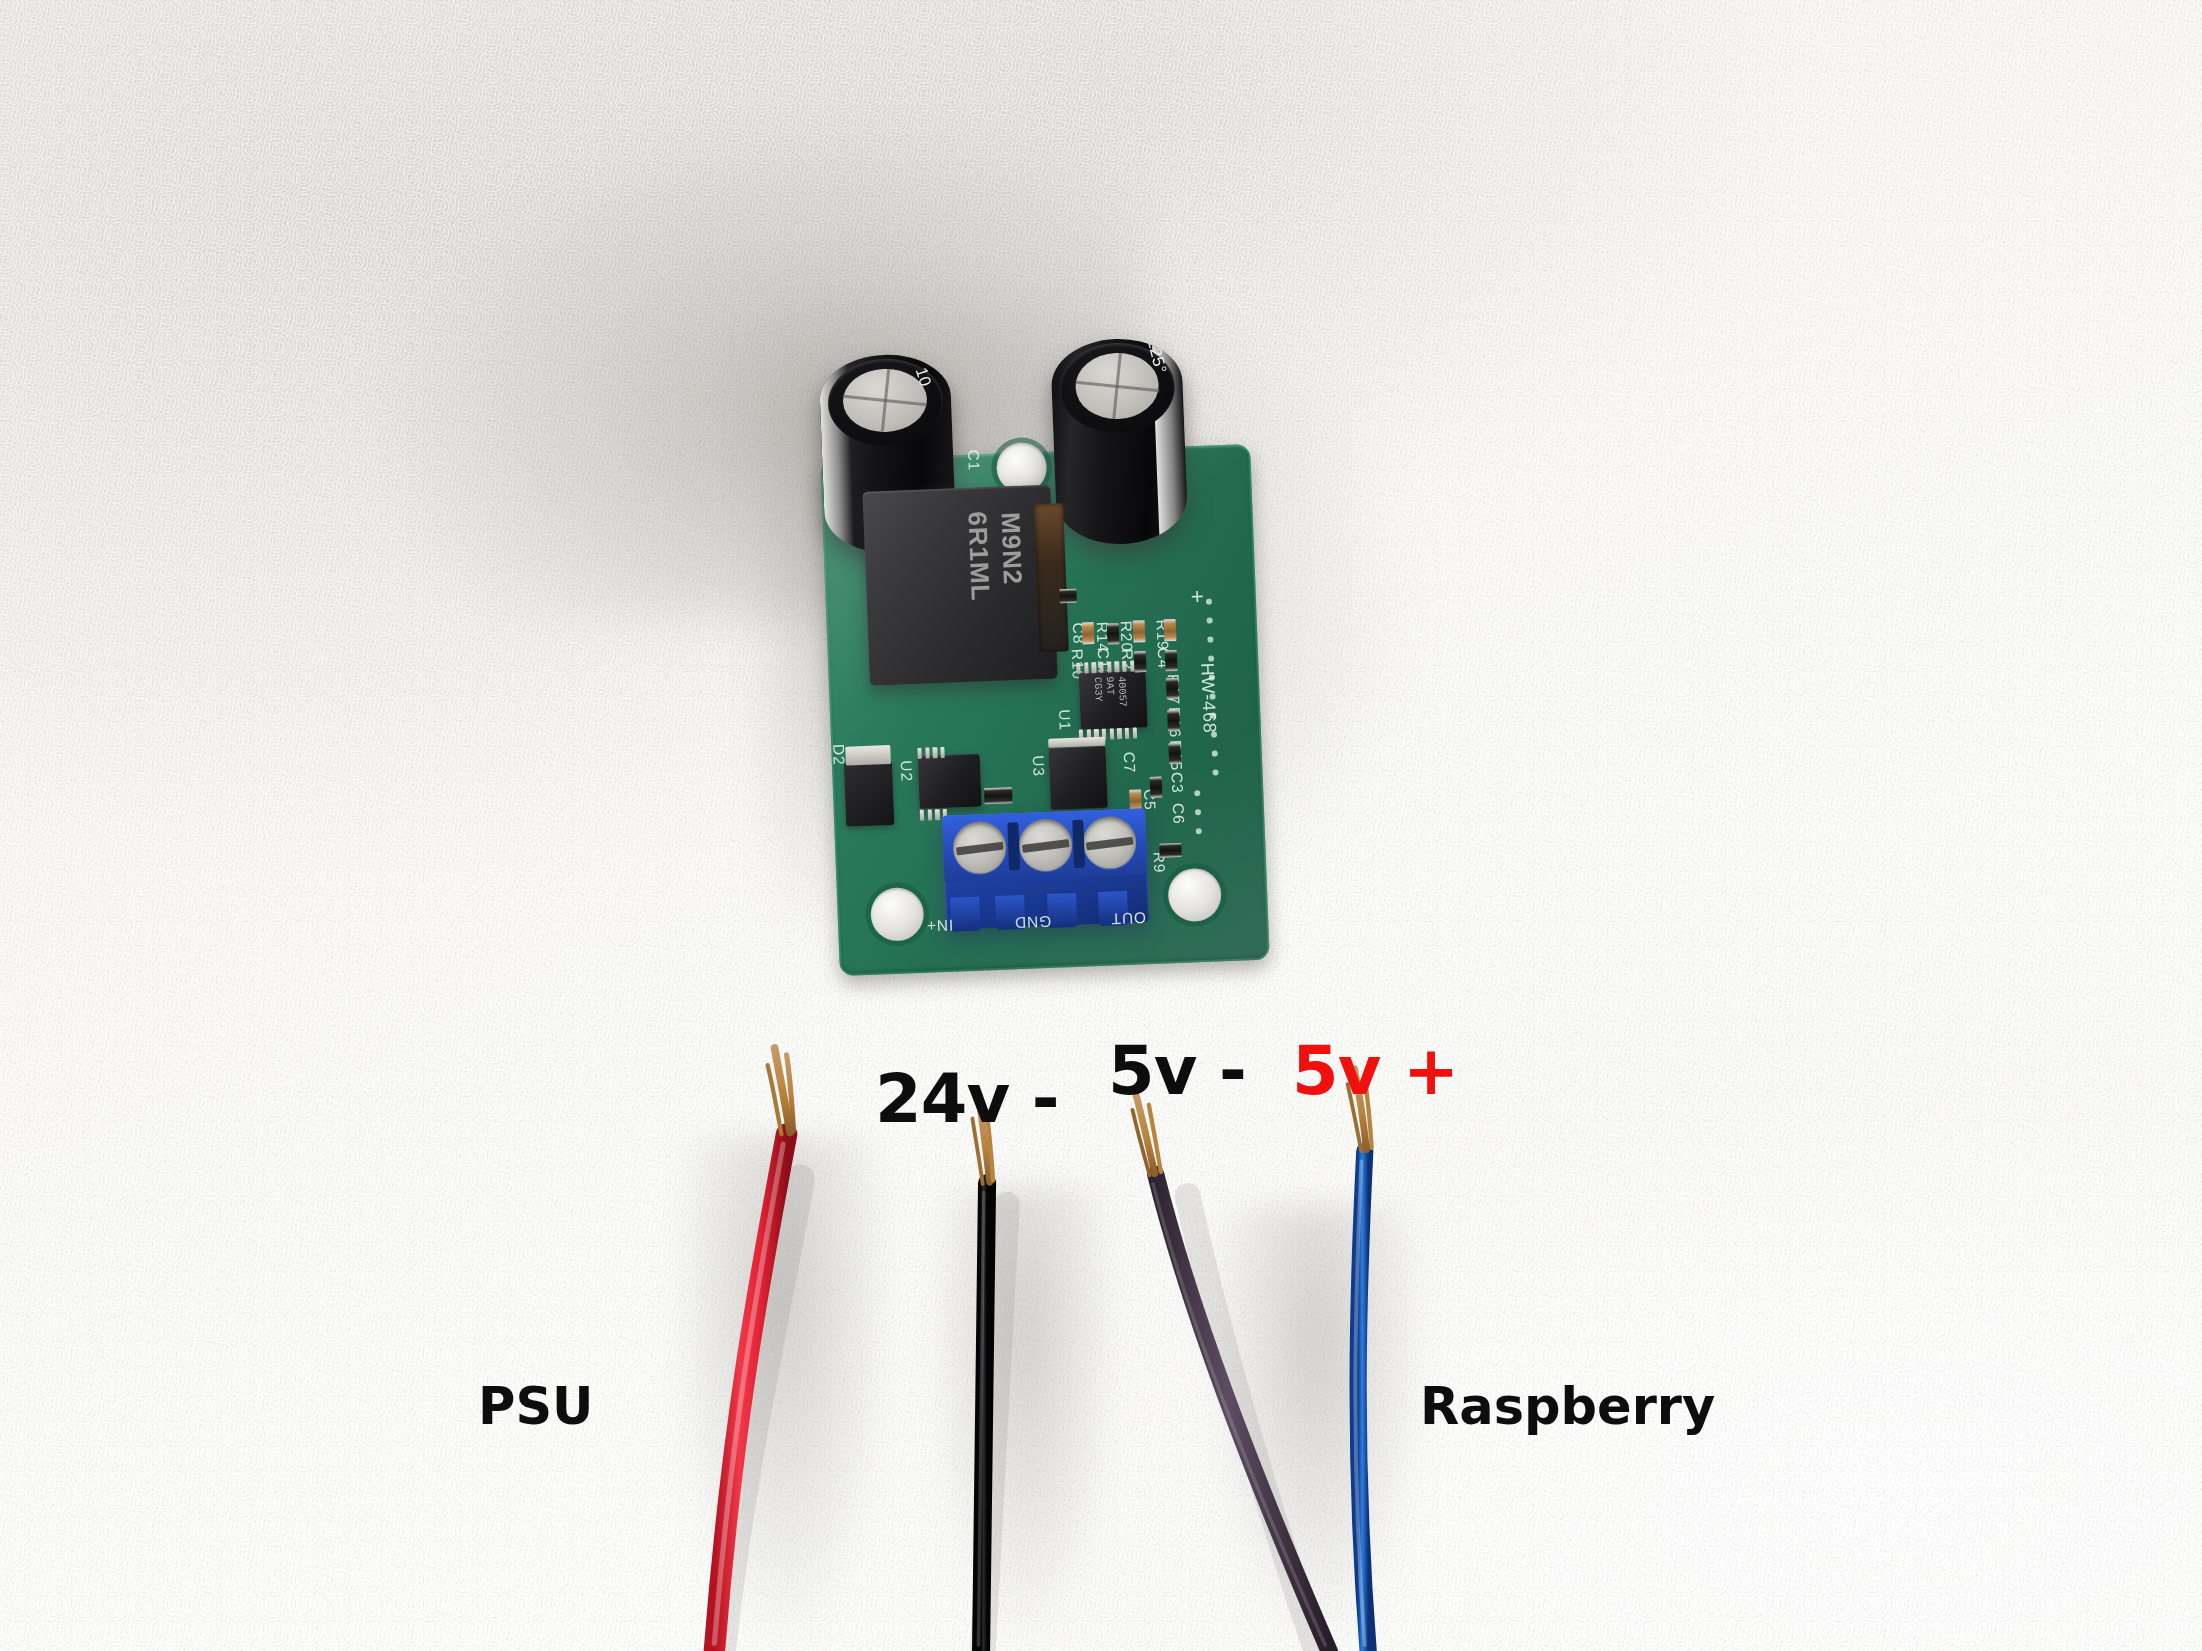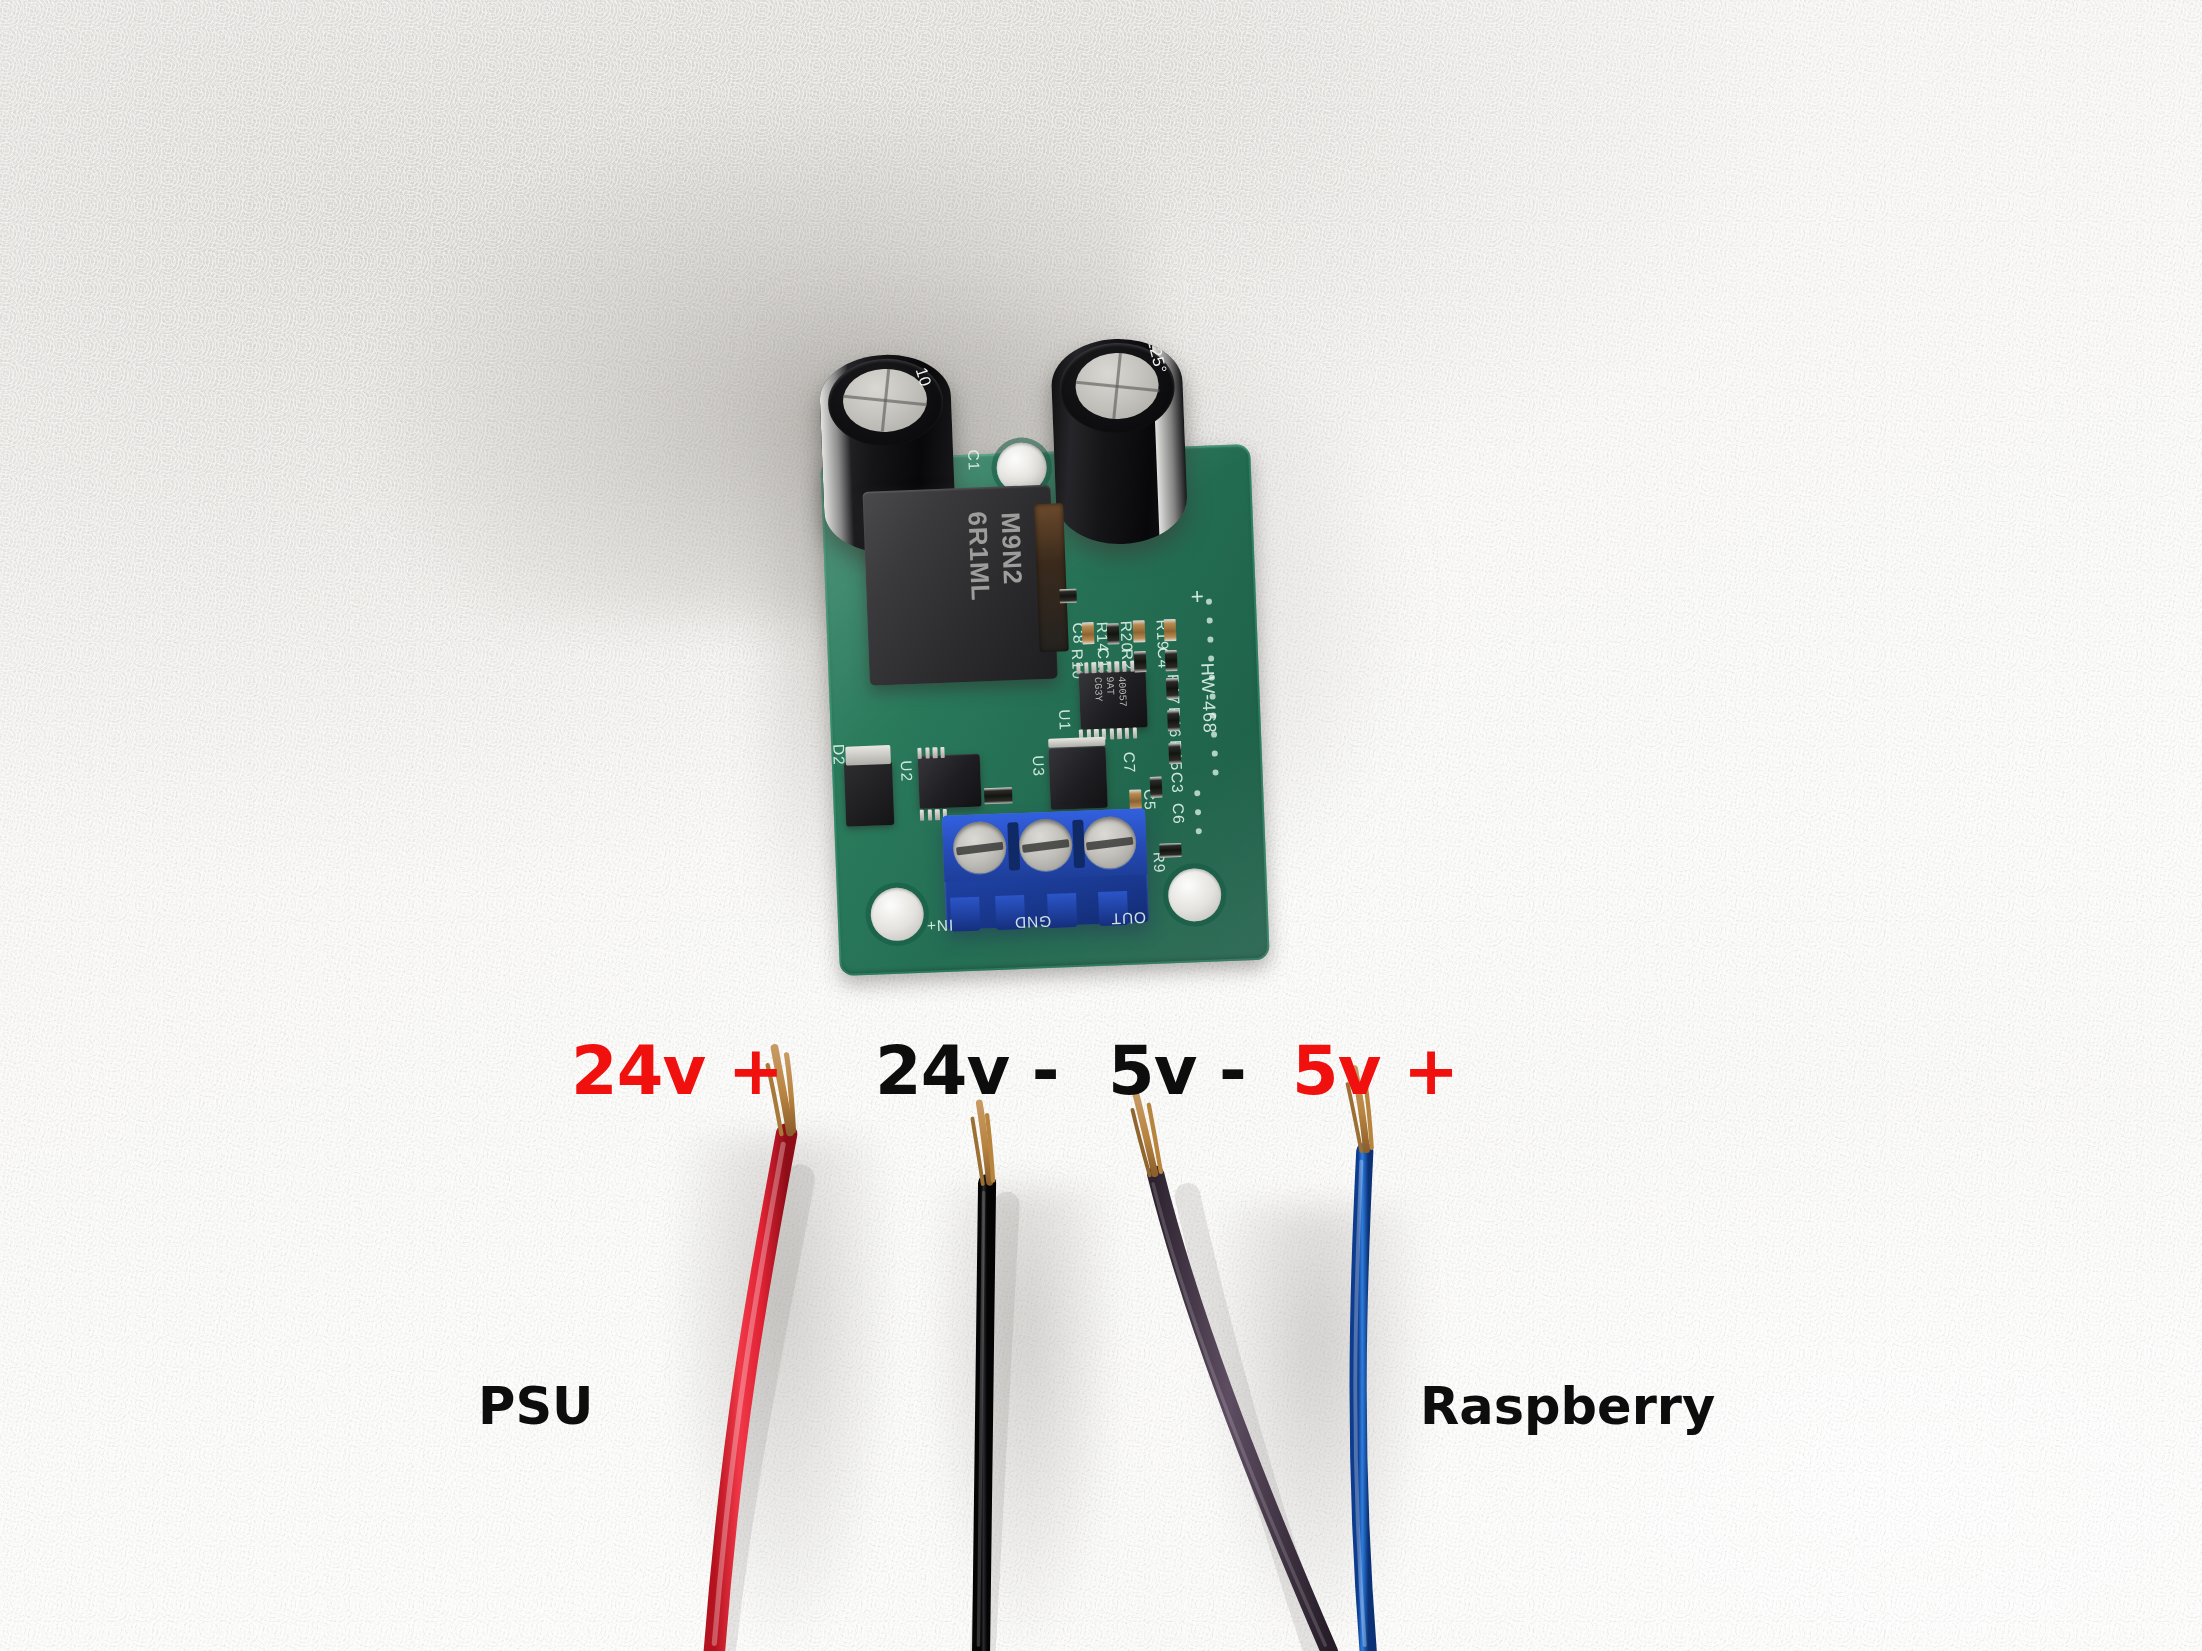--- a/index.html
+++ b/index.html
@@ -520,22 +520,21 @@
 
     <g>
       <path d="M1586,1338 C1578,1500 1572,1690 1590,1920" stroke="url(#gBlu)" stroke-width="20" fill="none" stroke-linecap="round"></path>
       <path d="M1582,1350 C1575,1504 1569,1692 1586,1912" stroke="rgba(255,255,255,0.28)" stroke-width="4.5" fill="none" stroke-linecap="round"></path>
       <path d="M1588,1336 C1584,1300 1580,1272 1574,1242" stroke="url(#gCu)" stroke-width="8" fill="none" stroke-linecap="round"></path>
       <path d="M1594,1334 C1592,1302 1590,1280 1586,1254" stroke="#b8853f" stroke-width="5" fill="none" stroke-linecap="round"></path>
       <path d="M1582,1338 C1576,1308 1572,1286 1566,1260" stroke="#9c6f34" stroke-width="4.5" fill="none" stroke-linecap="round"></path>
     </g>
   </svg>
 
-  <div class="lbl big red" style="left:571px;  top:1032px;">24v +</div>
-  <div class="lbl big black" style="left:875px; top:1032px;">24v -</div>
+  <div class="lbl big black" style="left:875px; top:1060px;">24v -</div>
   <div class="lbl big black" style="left:1108px; top:1032px;">5v -</div>
   <div class="lbl big red" style="left:1292px; top:1032px;">5v +</div>
 
   <div class="lbl name black" style="left:478px;  top:1377px;">PSU</div>
   <div class="lbl name black" style="left:1420px; top:1377px;">Raspberry</div>
 
 </div>
 
 
 </body></html>

